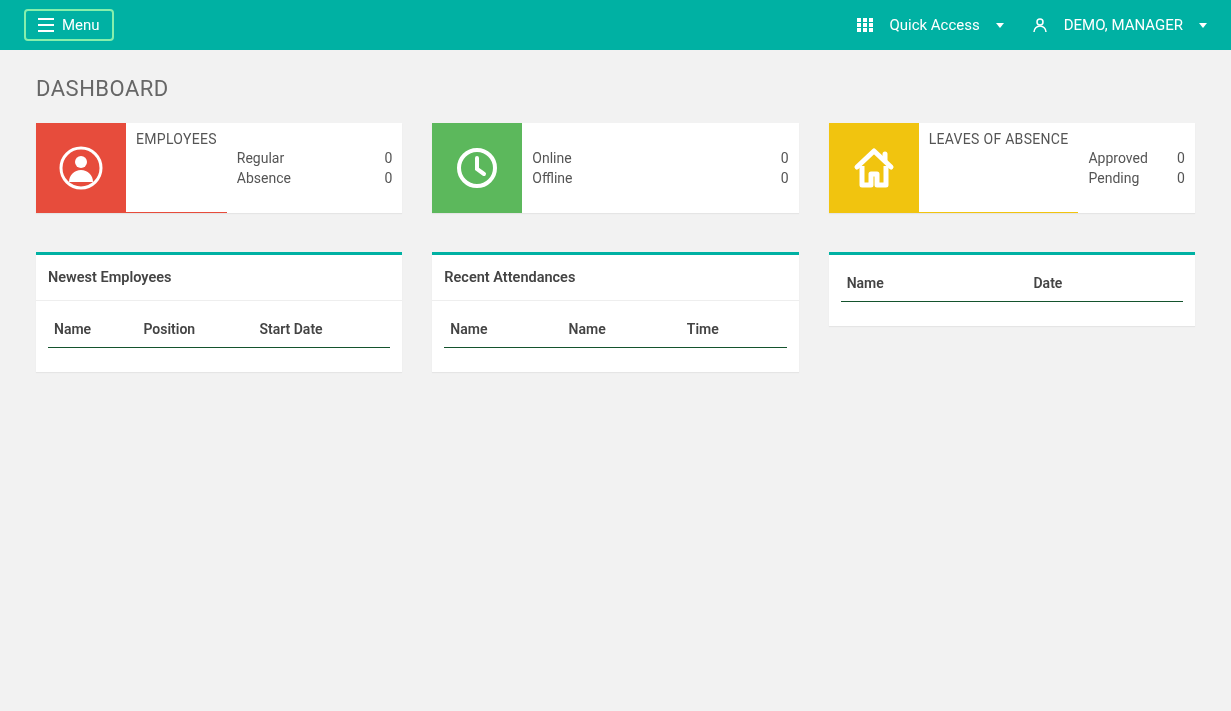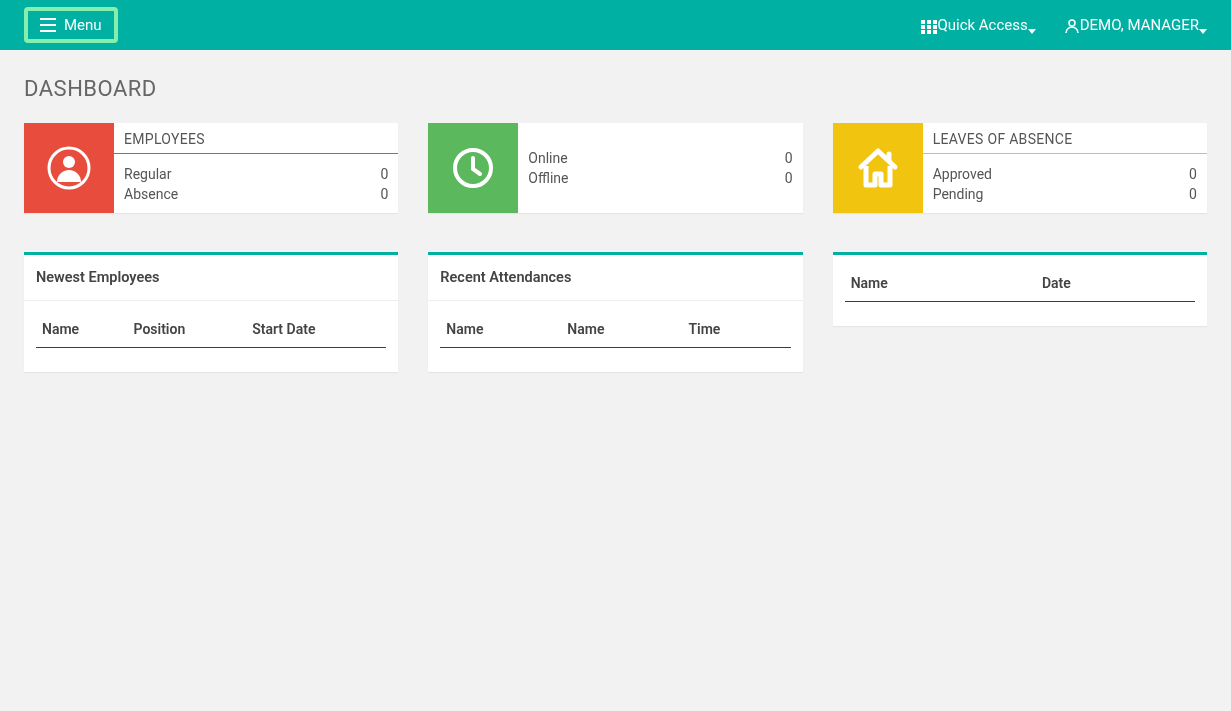--- a/index.html
+++ b/index.html
@@ -15,50 +15,50 @@
     .topbar {
       background: #00b1a3;
       height: 50px;
       display: flex;
       align-items: center;
       justify-content: space-between;
       padding: 0 24px;
       color: #fff;
     }
     .menu-btn {
-      border: 4px solid #86efac;
+      border: 2px solid #86efac;
       border-radius: 4px;
       padding: 5px 12px;
       display: flex;
       align-items: center;
       gap: 8px;
       cursor: pointer;
       font-size: 15px;
     }
     .topbar-right {
       display: flex;
       align-items: center;
       gap: 28px;
     }
     .topbar-item {
       display: flex;
-      align-items: flex-end;
-      gap: 0;
+      align-items: center;
+      gap: 16px;
       cursor: pointer;
       font-size: 15px;
     }
     .caret-down {
       width: 0;
       height: 0;
       border-left: 4px solid transparent;
       border-right: 4px solid transparent;
       border-top: 5px solid #fff;
     }
     .page {
-      padding: 26px 24px;
+      padding: 26px 36px;
     }
     .page-title {
       font-size: 22px;
       font-weight: 400;
       color: #666;
       letter-spacing: 0.5px;
       margin-bottom: 22px;
     }
     .cards-row {
       display: flex;
@@ -82,21 +82,20 @@
       align-items: center;
       justify-content: center;
       color: #fff;
     }
     .stat-icon.red { background: #e74c3c; }
     .stat-icon.green { background: #5cb85c; }
     .stat-icon.yellow { background: #f1c40f; }
     .stat-body {
       flex: 1;
       display: flex;
-      flex-direction: column;
     }
     .stat-title {
       padding: 8px 10px 6px;
       font-size: 14px;
       color: #555;
       border-bottom: 1px solid;
       letter-spacing: 0.3px;
     }
     .stat-title.red { border-color: #e74c3c; }
     .stat-title.green { border-color: #5cb85c; }

